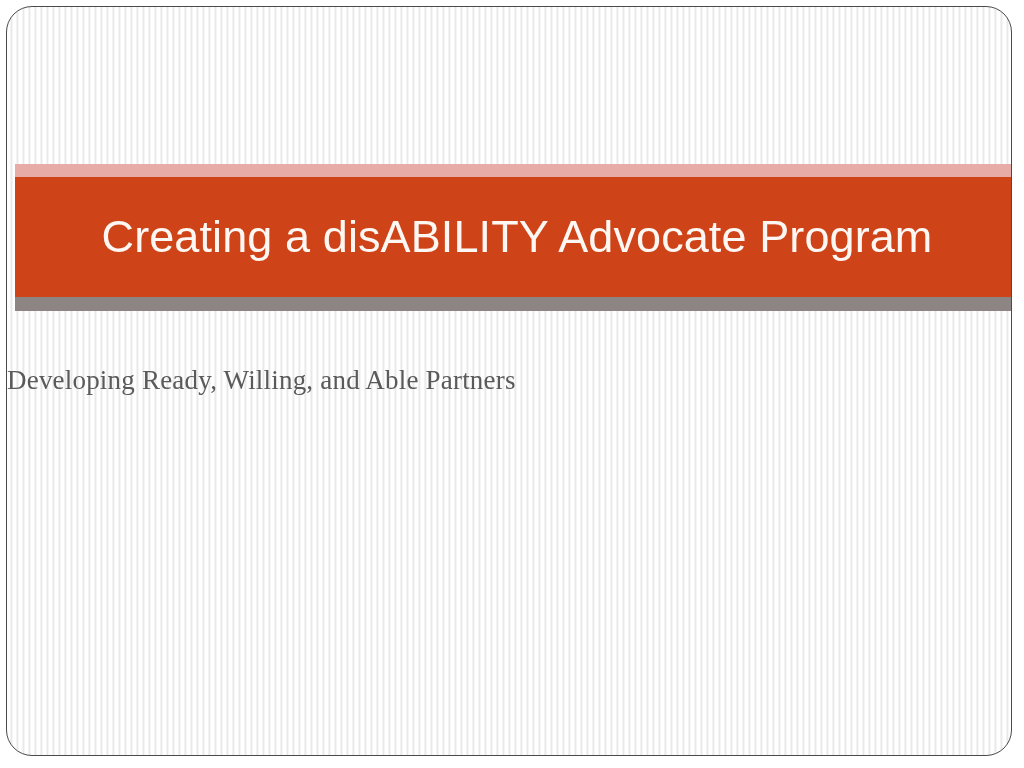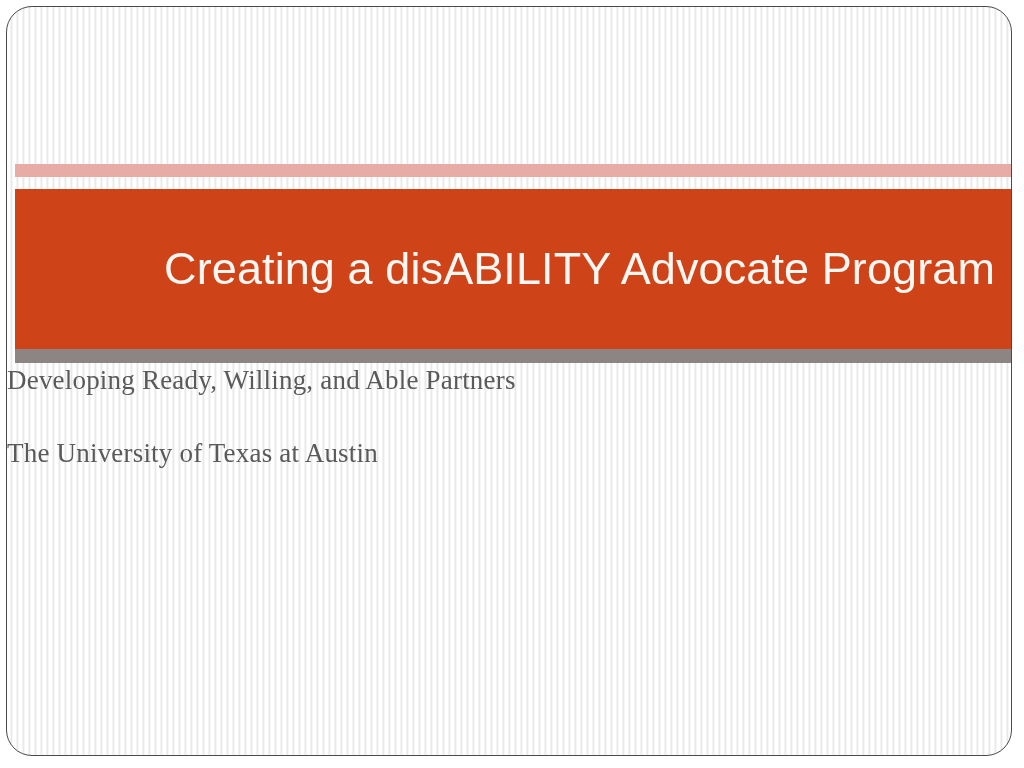--- a/index.html
+++ b/index.html
@@ -53,26 +53,25 @@
     position: absolute;
     left: 8px;
     top: 157px;
     width: 1004px;
   }
   .band-pink {
     height: 13px;
     background: #e8aca6;
   }
   .band-orange {
-    height: 160px;
+    height: 120px;
     background: #cf4318;
     display: flex;
     align-items: center;
-    justify-content: flex-end;
-    margin-top: 12px;
+    justify-content: center;
   }
   .band-gray {
     height: 14px;
     background: #8c8584;
   }
 
   .slide-title {
     color: #fdf7f3;
     font-family: "Liberation Sans", sans-serif;
     font-size: 45px;
@@ -122,17 +121,16 @@
       <div class="band-pink"></div>
       <div class="band-orange">
         <h1 class="slide-title">Creating a disABILITY Advocate Program</h1>
       </div>
       <div class="band-gray"></div>
     </div>
 
     <div class="body-block">
       <div class="subtitle-line">Developing Ready, Willing, and Able Partners</div>
       <div class="spacer-line"></div>
-      <div class="author-line">The University of Texas at Austin</div>
     </div>
 
   </div>
 </div>
 
 </body></html>

